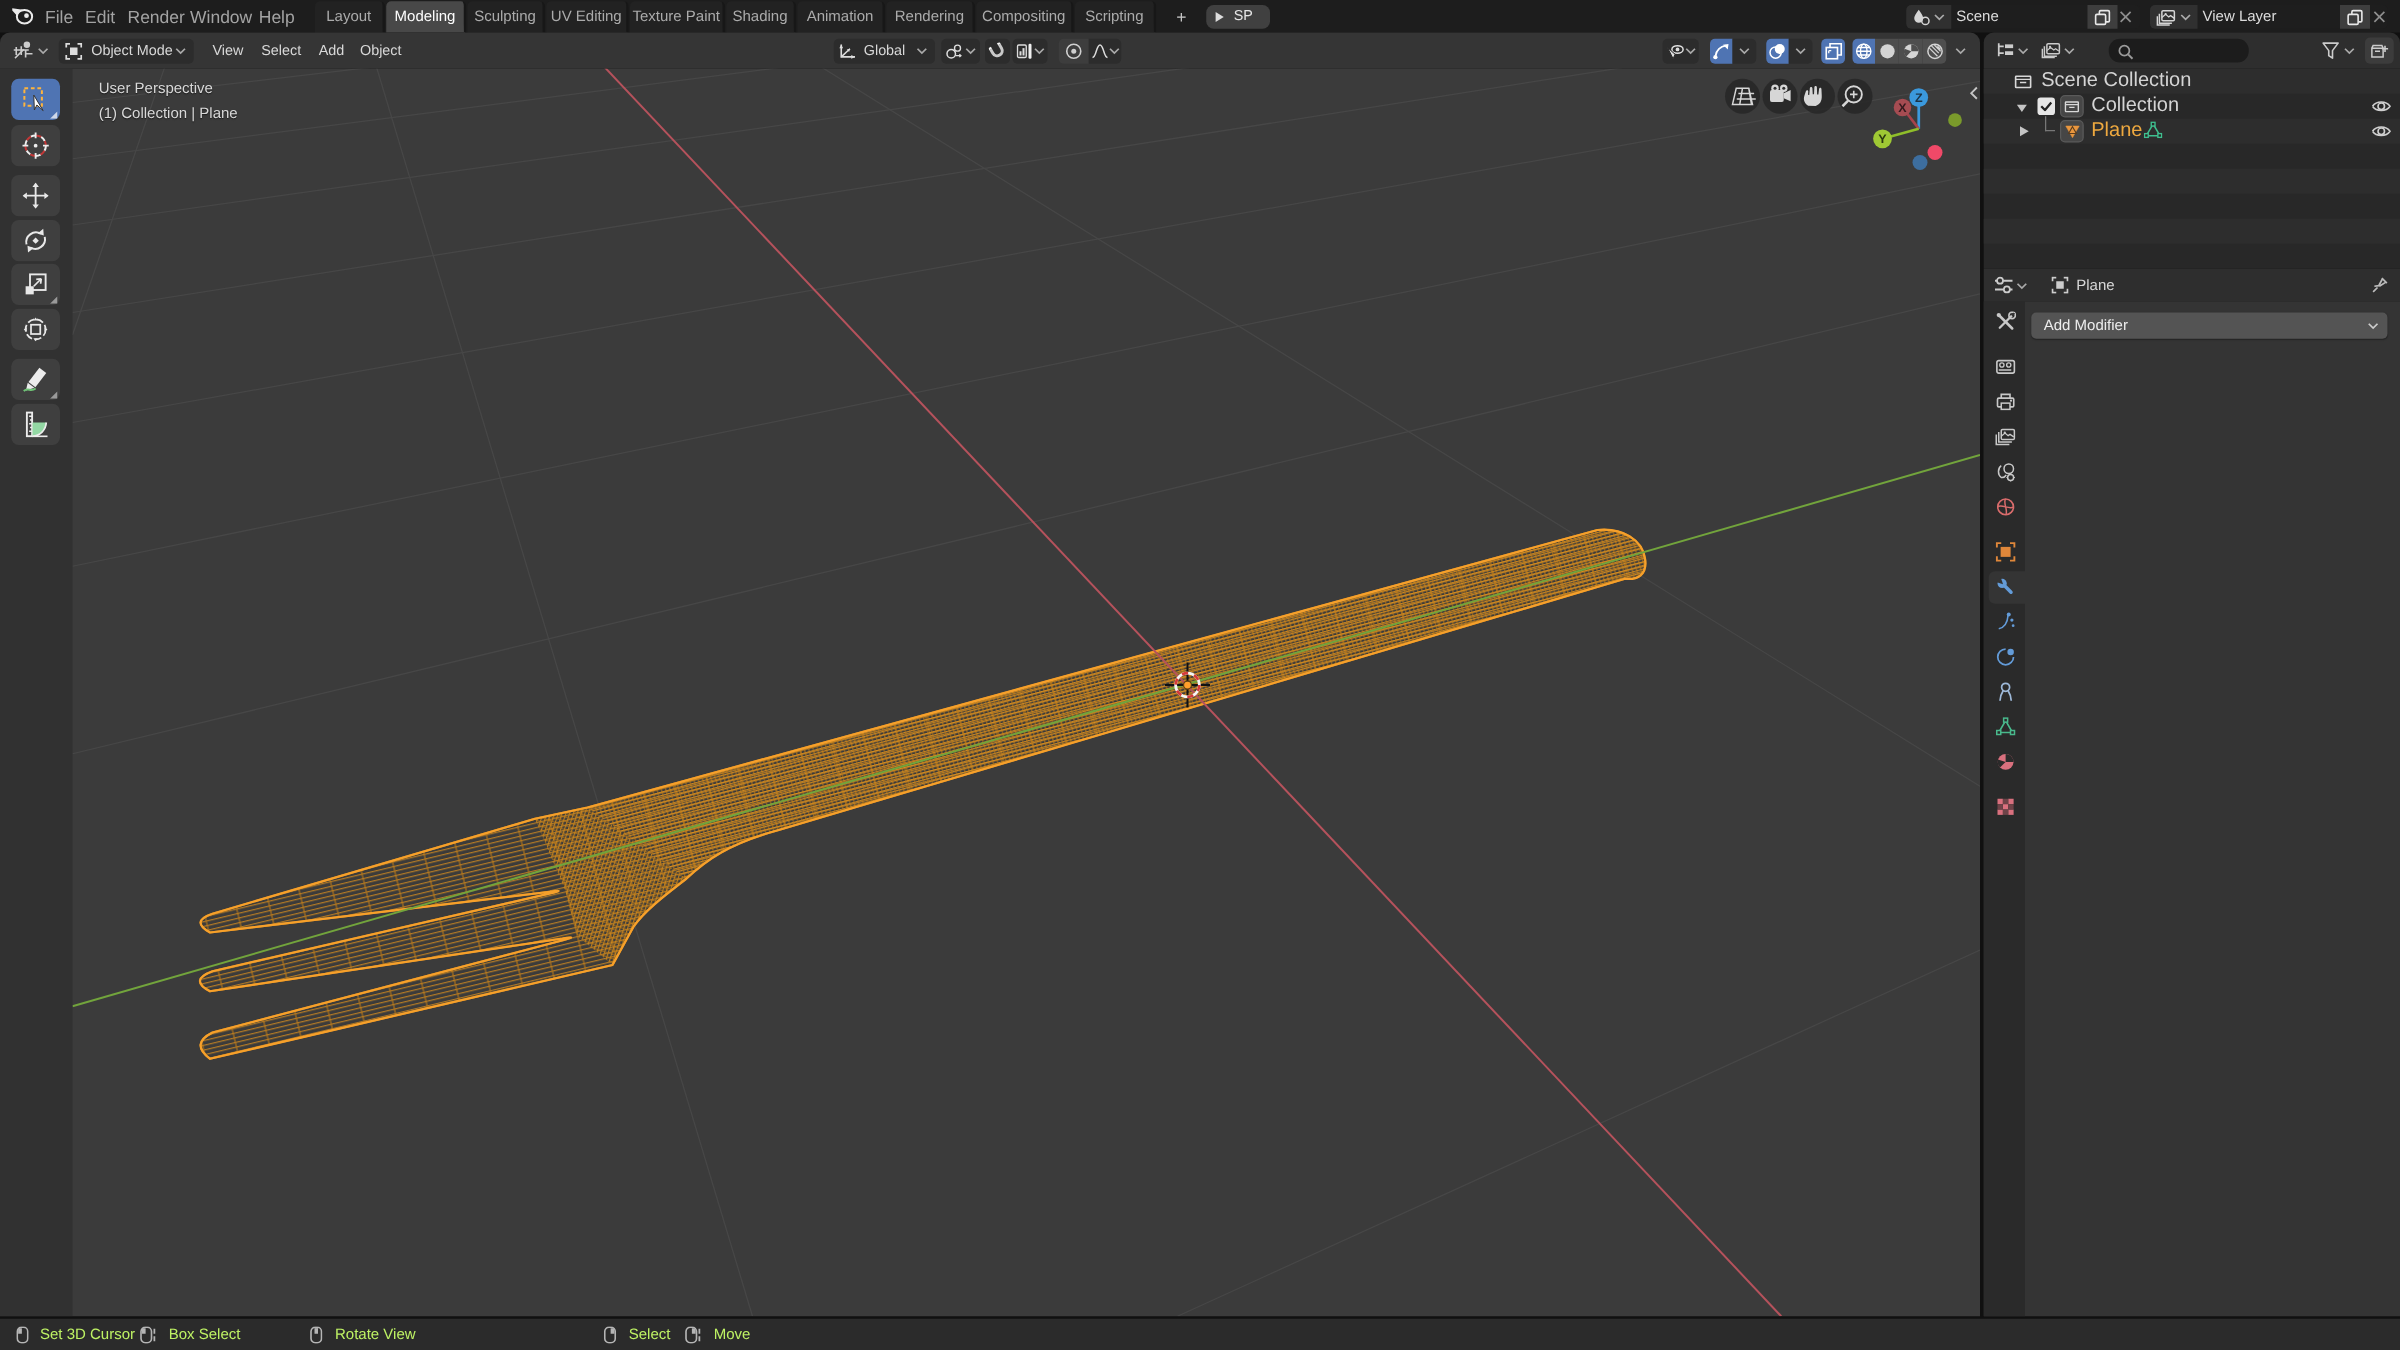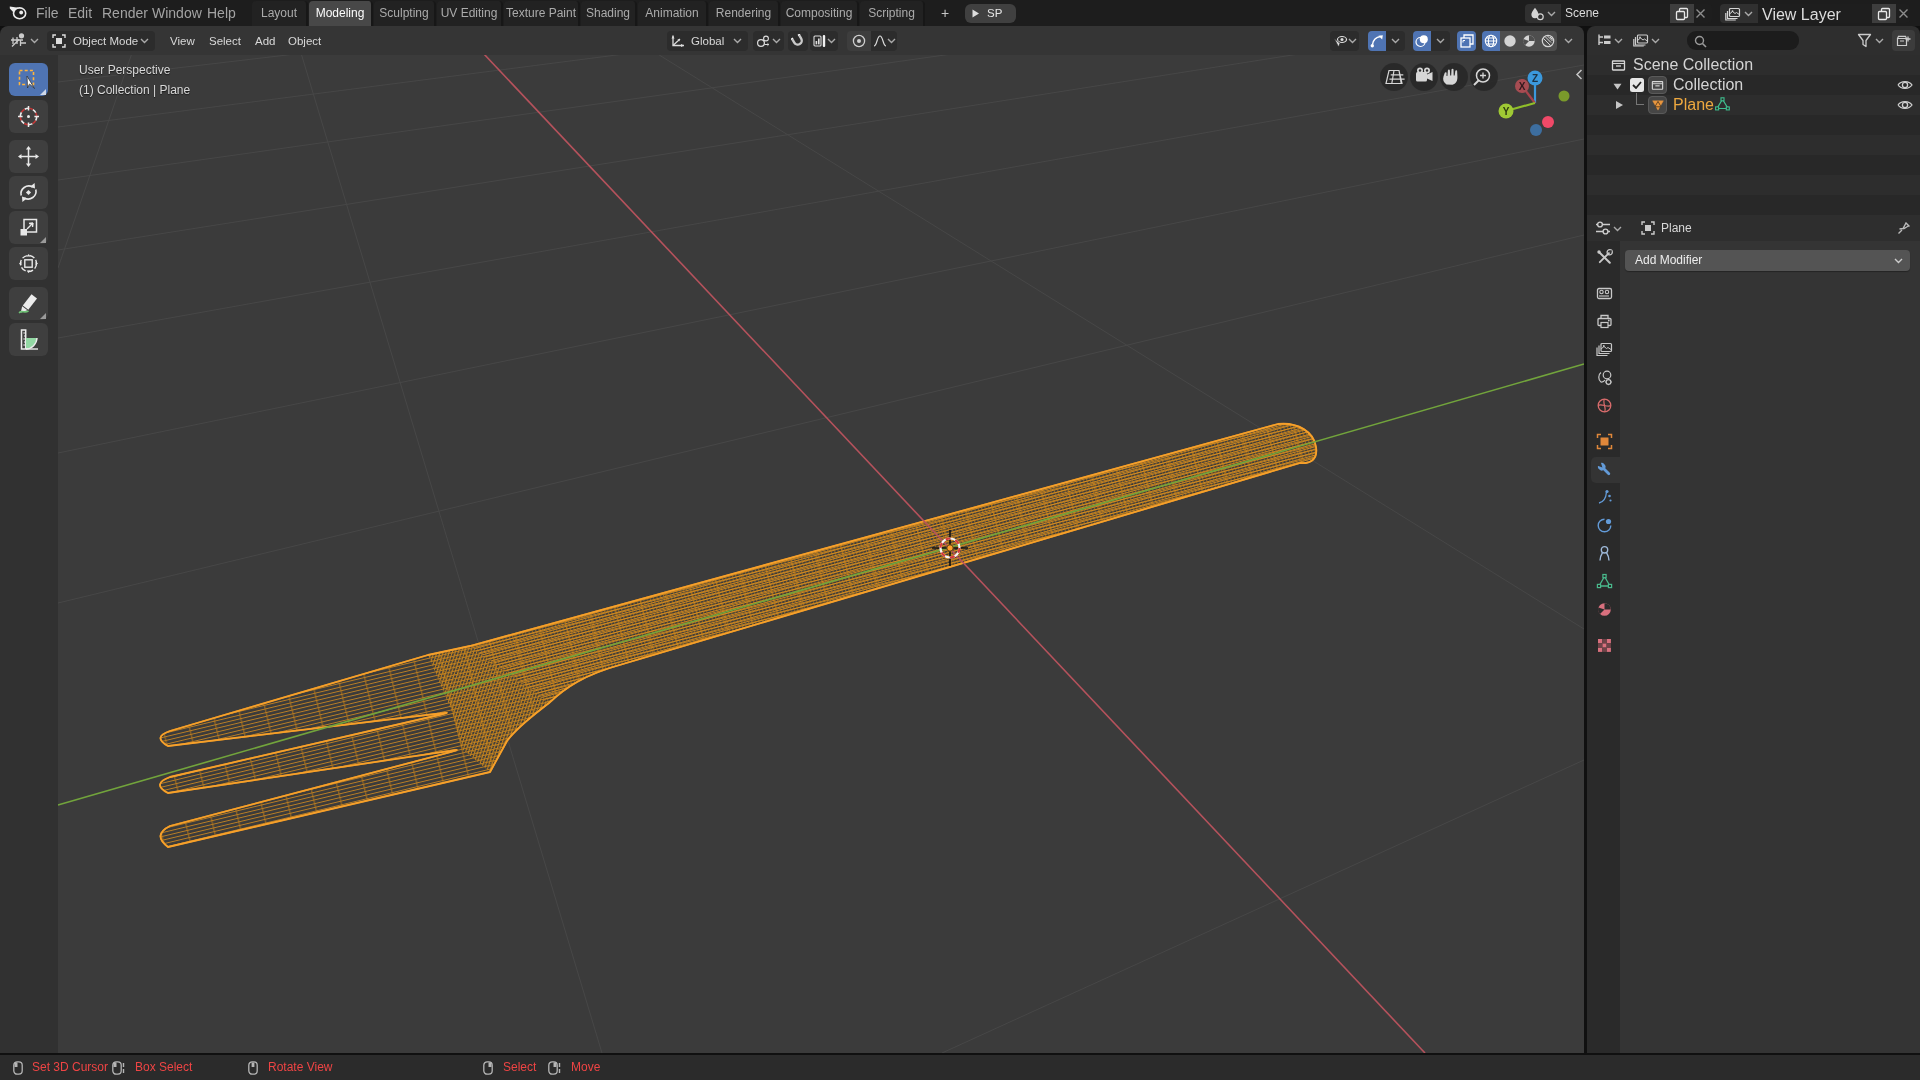--- a/index.html
+++ b/index.html
@@ -25,21 +25,21 @@
   
   #outliner { left:1587px; top:55px; width:333px; height:160px; background:#282828; }
   .orow { position:absolute; left:0; width:333px; height:20px; }
   .otext { position:absolute; top:2px; font-size:16px; color:#d4d4d4; line-height:16px; }
   
   #phead { left:1587px; top:215px; width:333px; height:26px; background:#2e2e2e; }
   #props { left:1587px; top:241px; width:333px; height:812px; background:#343434; }
   #ptabs { left:1587px; top:241px; width:33px; height:812px; background:#2a2a2a; }
   
   #status { left:0; top:1055px; width:1920px; height:25px; background:#2b2b2b; }
-  .stext { position:absolute; top:4px; font-size:12px; color:#ef4444; line-height:17px; }
+  .stext { position:absolute; top:4px; font-size:12px; color:#bef264; line-height:17px; }
 </style>
 </head>
 <body>
 <div class="abs" id="row1">
 
   <svg class="abs" style="left:9px;top:4px" width="18" height="16" viewBox="0 0 18 16">
     <ellipse cx="10.6" cy="9.3" rx="6.1" ry="5.4" fill="none" stroke="#ebebeb" stroke-width="1.6"></ellipse>
     <circle cx="12.2" cy="8.5" r="1.9" fill="#ebebeb"></circle>
     <path d="M0.8,2.6 L9.3,3.7 C6.6,5.2 5.4,6.7 5,8.9 L0.8,4.4 Z" fill="#ebebeb"></path>
   </svg>
@@ -93,21 +93,21 @@
     <svg class="abs" style="left:5px;top:3px" width="16" height="14" viewBox="0 0 16 14">
       <rect x="4.5" y="1.5" width="10" height="8" rx="1" fill="none" stroke="#d5d5d5" stroke-width="1.2"></rect>
       <path d="M4.5,7 l3-2.5 2.5,2 1.5-1 3,2.2" fill="none" stroke="#d5d5d5" stroke-width="1"></path>
       <circle cx="7.5" cy="4.2" r="0.9" fill="#d5d5d5"></circle>
       <path d="M2.5,4 v7.5 h10" fill="none" stroke="#d5d5d5" stroke-width="1.2"></path>
       <path d="M0.8,6 v7 h10" fill="none" stroke="#d5d5d5" stroke-width="1.2"></path>
     </svg>
     <svg class="abs" style="left:24px;top:7px" width="9" height="6" viewBox="0 0 9 6">
         <path d="M1,1 L4.5,4.5 L8,1" fill="none" stroke="#aaa" stroke-width="1.4"></path>
       </svg>
-    <div class="abs" style="left:42px;top:2.5px;font-size:16px;color:#dcdcdc">View Layer</div>
+    <div class="abs" style="left:42px;top:2.5px;font-size:12px;color:#dcdcdc">View Layer</div>
     <svg class="abs" style="left:157px;top:3px" width="14" height="14" viewBox="0 0 14 14">
         <rect x="4.5" y="1.5" width="8" height="9" rx="1" fill="none" stroke="#e8e8e8" stroke-width="1.3"></rect>
         <rect x="1.5" y="4.5" width="8" height="8" rx="1" fill="#3e3e3e" stroke="#e8e8e8" stroke-width="1.3"></rect>
       </svg>
     <svg class="abs" style="left:178px;top:4.5px" width="11" height="11" viewBox="0 0 11 11">
         <path d="M1.5,1.5 L9.5,9.5 M9.5,1.5 L1.5,9.5" stroke="#8d8d8d" stroke-width="1.4"></path>
       </svg>
   </div>
 </div>
 <div class="abs" id="vhead">

